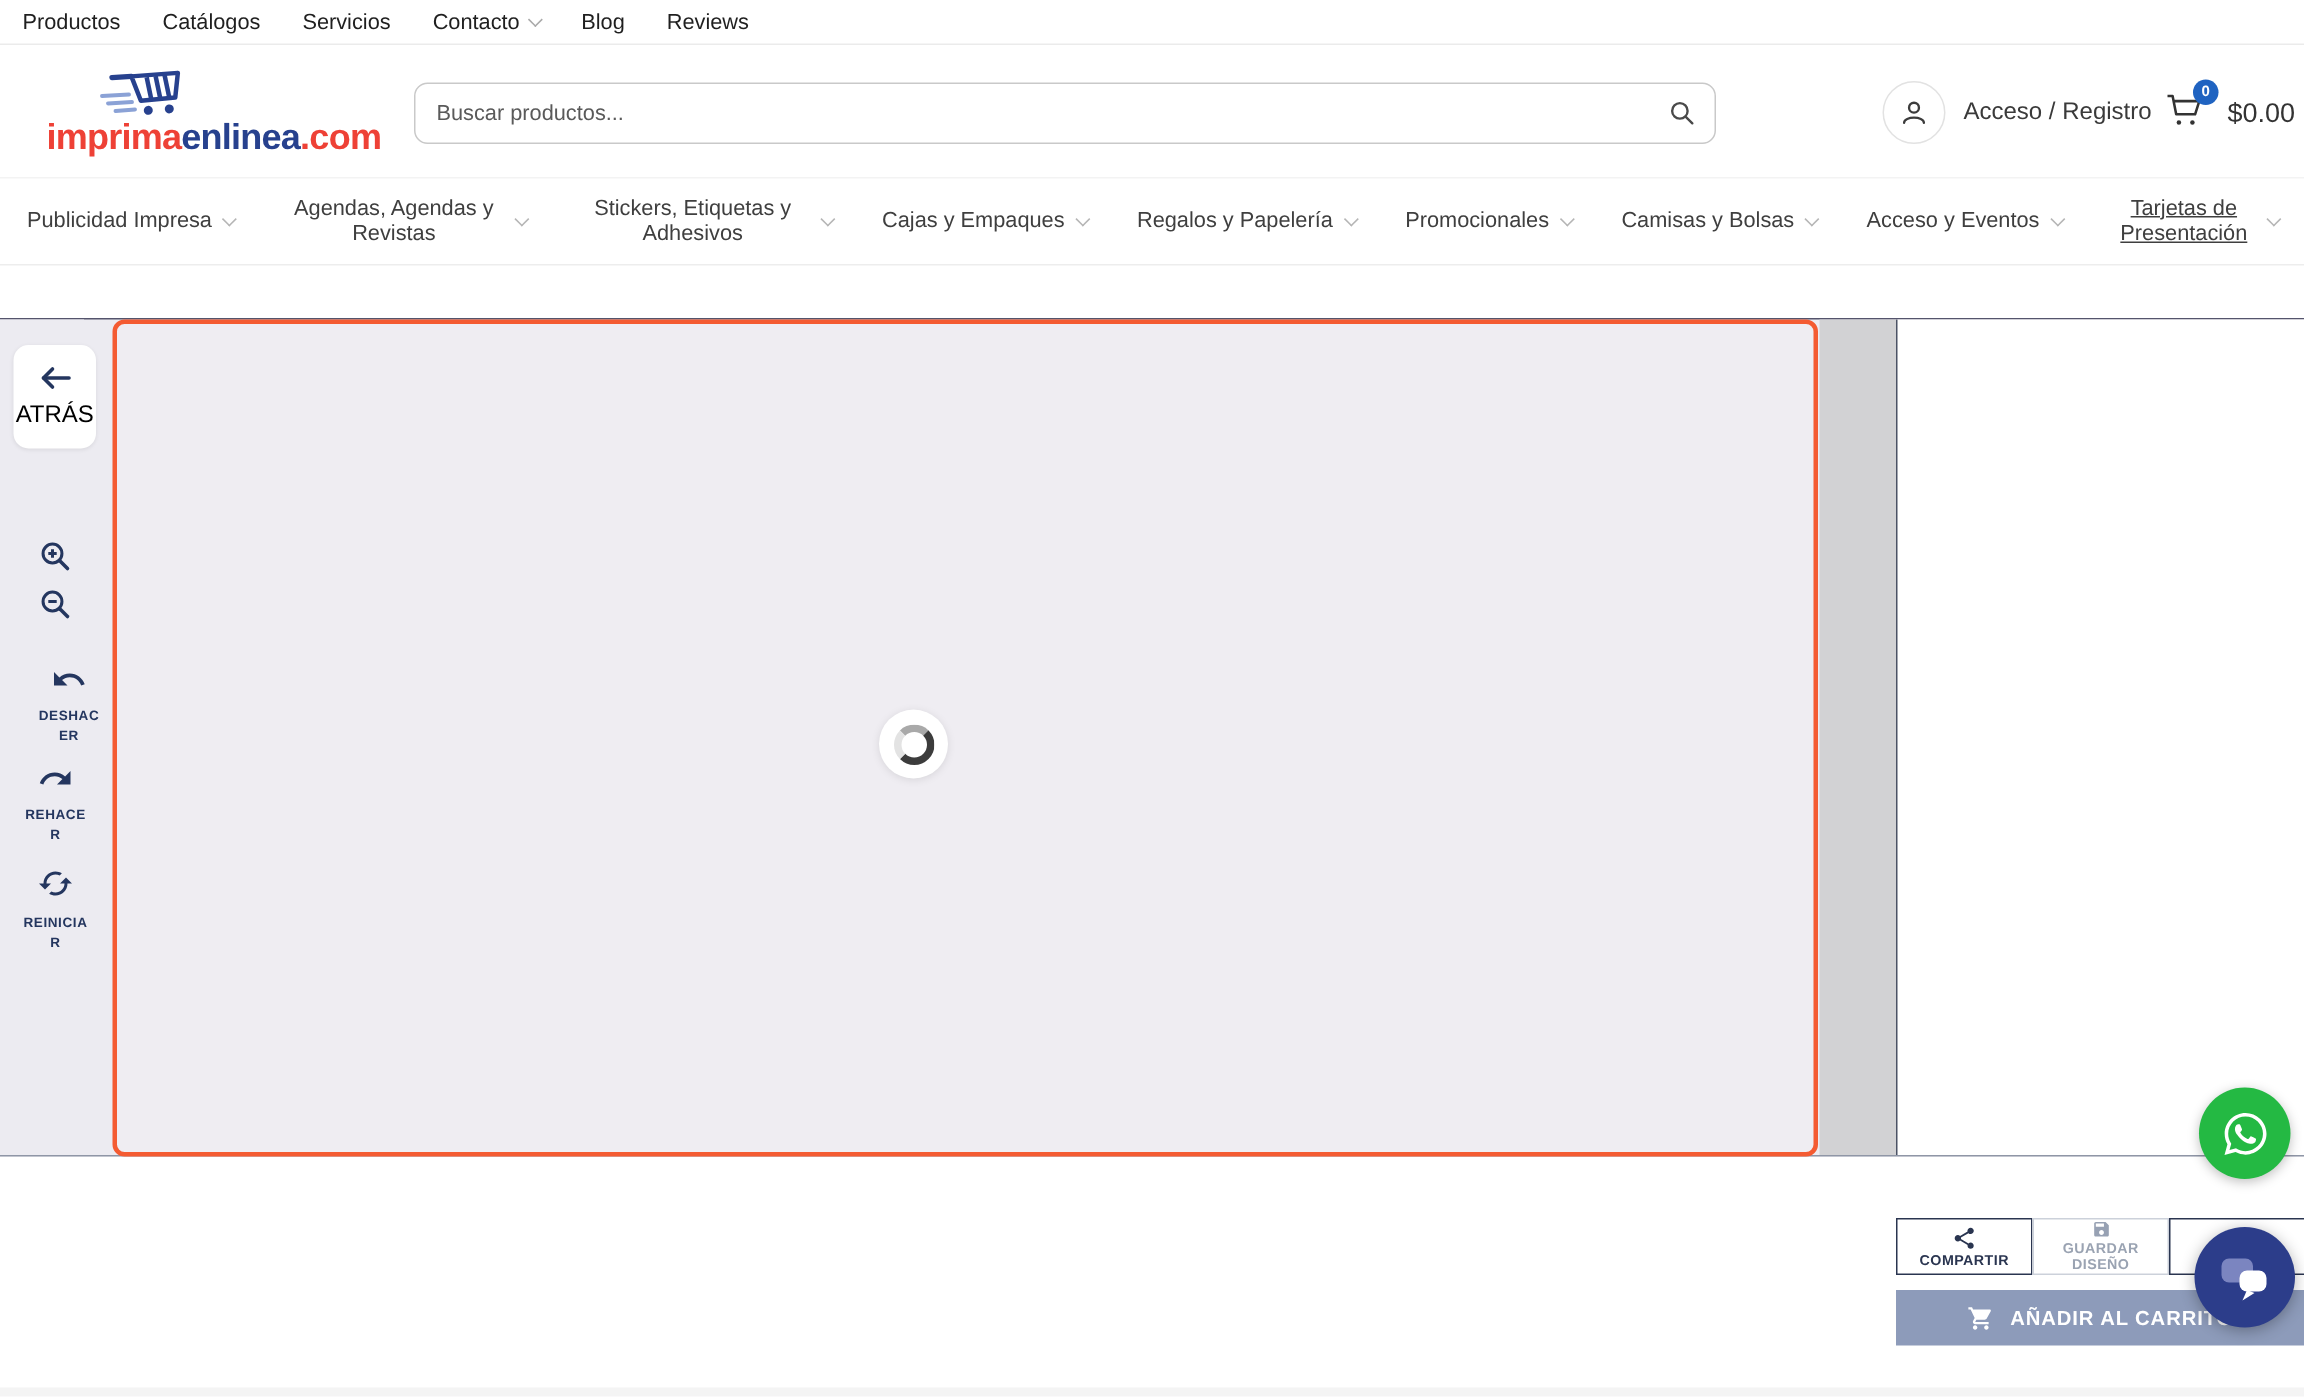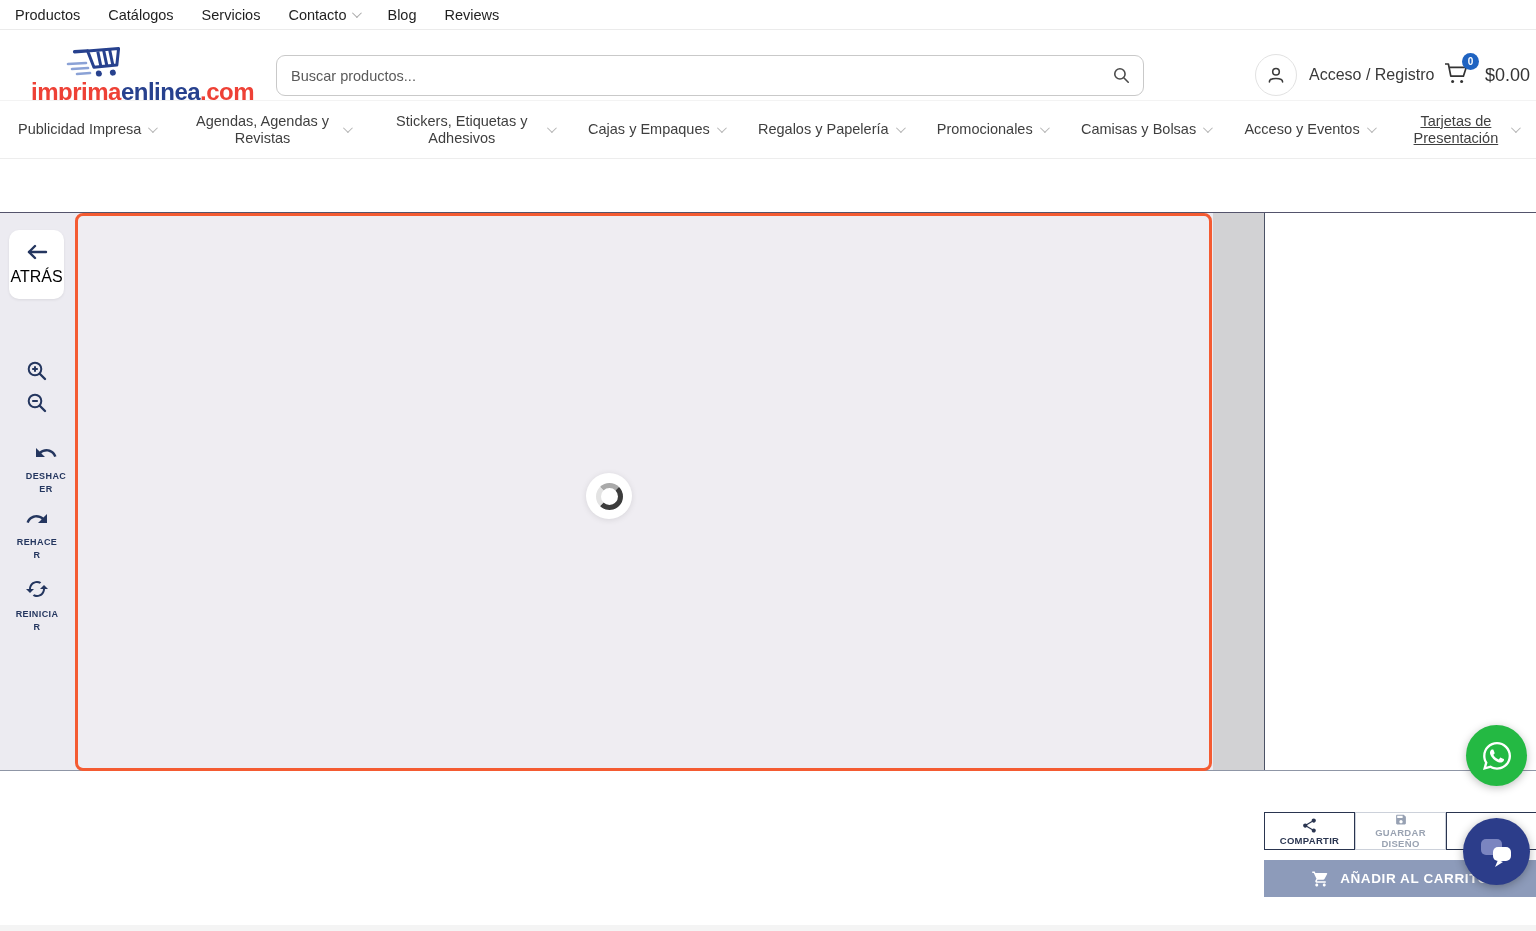--- a/index.html
+++ b/index.html
@@ -37,21 +37,21 @@
   .account-label { font-size:16px; color:#3a3a3a; }
 
   .minicart { position:absolute; left:1443px; top:30px; display:flex; align-items:center; gap:12px; cursor:pointer; }
   .cart-icon-wrap { position:relative; width:30px; height:30px; }
   .cart-badge { position:absolute; top:-7px; right:-6px; min-width:17px; height:17px; border-radius:50%;
     background:#1f63c1; color:#fff; font-size:10px; font-weight:bold;
     display:flex; align-items:center; justify-content:center; }
   .cart-total { font-size:18px; color:#333; }
 
   
-  .catmenu { position:absolute; top:100px; left:0; width:100%; height:59px; background:#fff;
+  .catmenu { position:absolute; top:118px; left:0; width:100%; height:59px; background:#fff;
     border-top:1px solid #f3f3f3; border-bottom:1px solid #ededed;
     display:flex; align-items:center; justify-content:space-between; padding:0 18px; }
   .catmenu .cat { display:flex; align-items:center; gap:7px; cursor:pointer; }
   .catmenu .cat span.lbl { font-size:14.5px; color:#3f3f3f; text-align:center; line-height:1.15; }
   .cat.w140 span.lbl { max-width:146px; } .cat.w150 span.lbl { max-width:156px; }
   .cat.w95 span.lbl { max-width:96px;text-decoration:underline; }
   .catmenu .chev { border-color:#b5b5b5; }
 
   
   .editor { position:absolute; top:212px; left:0; width:100%; height:559px;

